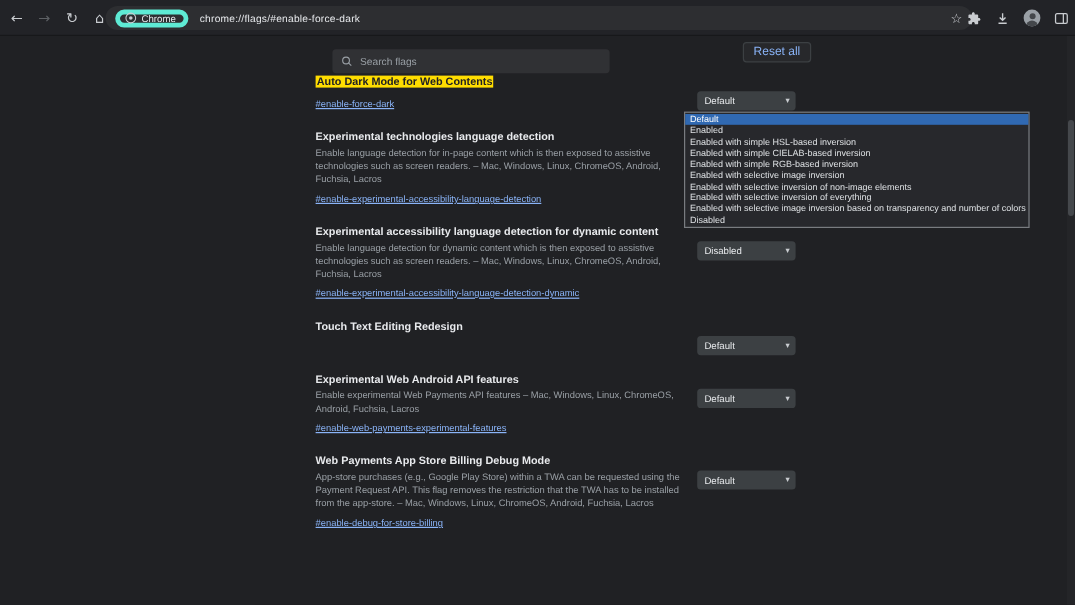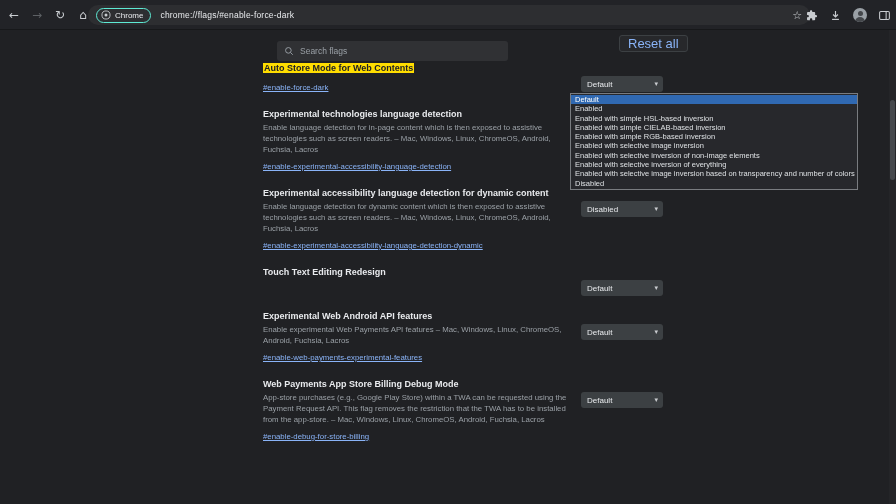--- a/index.html
+++ b/index.html
@@ -20,21 +20,21 @@
     color:#c9ccd0;font-size:12px;line-height:16px;font-family:"DejaVu Sans",sans-serif;
     border-radius:50%;
   }
   .tb-icon.disabled{color:#5d6064;}
   .omnibox{
     position:absolute;left:88px;top:5px;width:722px;height:20px;box-sizing:border-box;
     background:#2d2e31;border-radius:10px;display:flex;align-items:center;padding:0 8px;
   }
   .chrome-chip{
     display:flex;align-items:center;gap:4px;height:15px;box-sizing:border-box;
-    border:1px solid #5eead4;border-radius:8px;padding:0 7px 0 4px;
+    border:4px solid #5eead4;border-radius:8px;padding:0 7px 0 4px;
   }
   .chrome-chip .chip-label{font-size:8px;color:#e8eaed;}
   .url-text{margin-left:9px;font-size:8.5px;color:#e8eaed;letter-spacing:.2px;white-space:nowrap;}
   .omni-star{margin-left:auto;font-size:11px;color:#c9ccd0;font-family:"DejaVu Sans",sans-serif;}
   .right-icons{position:absolute;right:5px;top:5px;height:20px;display:flex;align-items:center;gap:11px;}
   .avatar{width:14px;height:14px;border-radius:50%;background:#9aa0a6;position:relative;overflow:hidden;}
   .avatar::before{content:"";position:absolute;left:4.5px;top:2.5px;width:5px;height:5px;border-radius:50%;background:#44474b;}
   .avatar::after{content:"";position:absolute;left:2px;top:8.5px;width:10px;height:7px;border-radius:5px 5px 0 0;background:#44474b;}
   
   .searchbox{
@@ -42,21 +42,21 @@
     background:#303134;border-radius:3px;display:flex;align-items:center;padding:0 7px;gap:6px;
   }
   .searchbox input{
     flex:1;background:transparent;border:none;outline:none;color:#e8eaed;
     font-size:8.5px;font-family:inherit;padding:0;
   }
   .searchbox input::placeholder{color:#9aa0a6;}
   .reset-all{
     position:absolute;left:619px;top:35px;height:17px;box-sizing:border-box;
     background:#27282b;border:1px solid #3c4043;border-radius:3px;
-    color:var(--accent-blue,#8ab4f8);font-size:13px;font-family:inherit;
+    color:var(--accent-blue,#8ab4f8);font-size:10px;font-family:inherit;
     padding:0 8px;cursor:pointer;text-align:right;
   }
   
   .flags-list{position:absolute;left:263px;top:62px;width:400px;}
   .flag-entry{margin-bottom:14px;}
   .flag-title{font-size:9px;font-weight:bold;color:#e8eaed;line-height:12px;margin-bottom:2px;}
   .title-text.highlighted{background:var(--highlight-yellow,#ffdd00);color:#202124;padding:0 1px;}
   .flag-body{display:flex;align-items:flex-start;}
   .flag-text{width:310px;}
   .flag-desc{font-size:7.8px;line-height:11px;color:#9aa0a6;}
@@ -140,21 +140,21 @@
       </svg>
     </span>
     <input type="text" placeholder="Search flags" style="">
   </div>
 
   <button class="reset-all">Reset all</button>
 
   <div class="flags-list" id="flags-list">
   <div class="flag-entry">
     <div class="flag-title">
-      <span class="title-text highlighted">Auto Store Mode for Web Contents</span>
+      <span class="title-text highlighted">Auto Dark Mode for Web Contents</span>
     </div>
     <div class="flag-body">
       <div class="flag-text">
         <a class="flag-link">#enable-force-dark</a>
       </div>
       <div class="flag-select">
         <span class="sel-value">Default</span>
         <span class="caret">▾</span>
       </div>
     </div>

